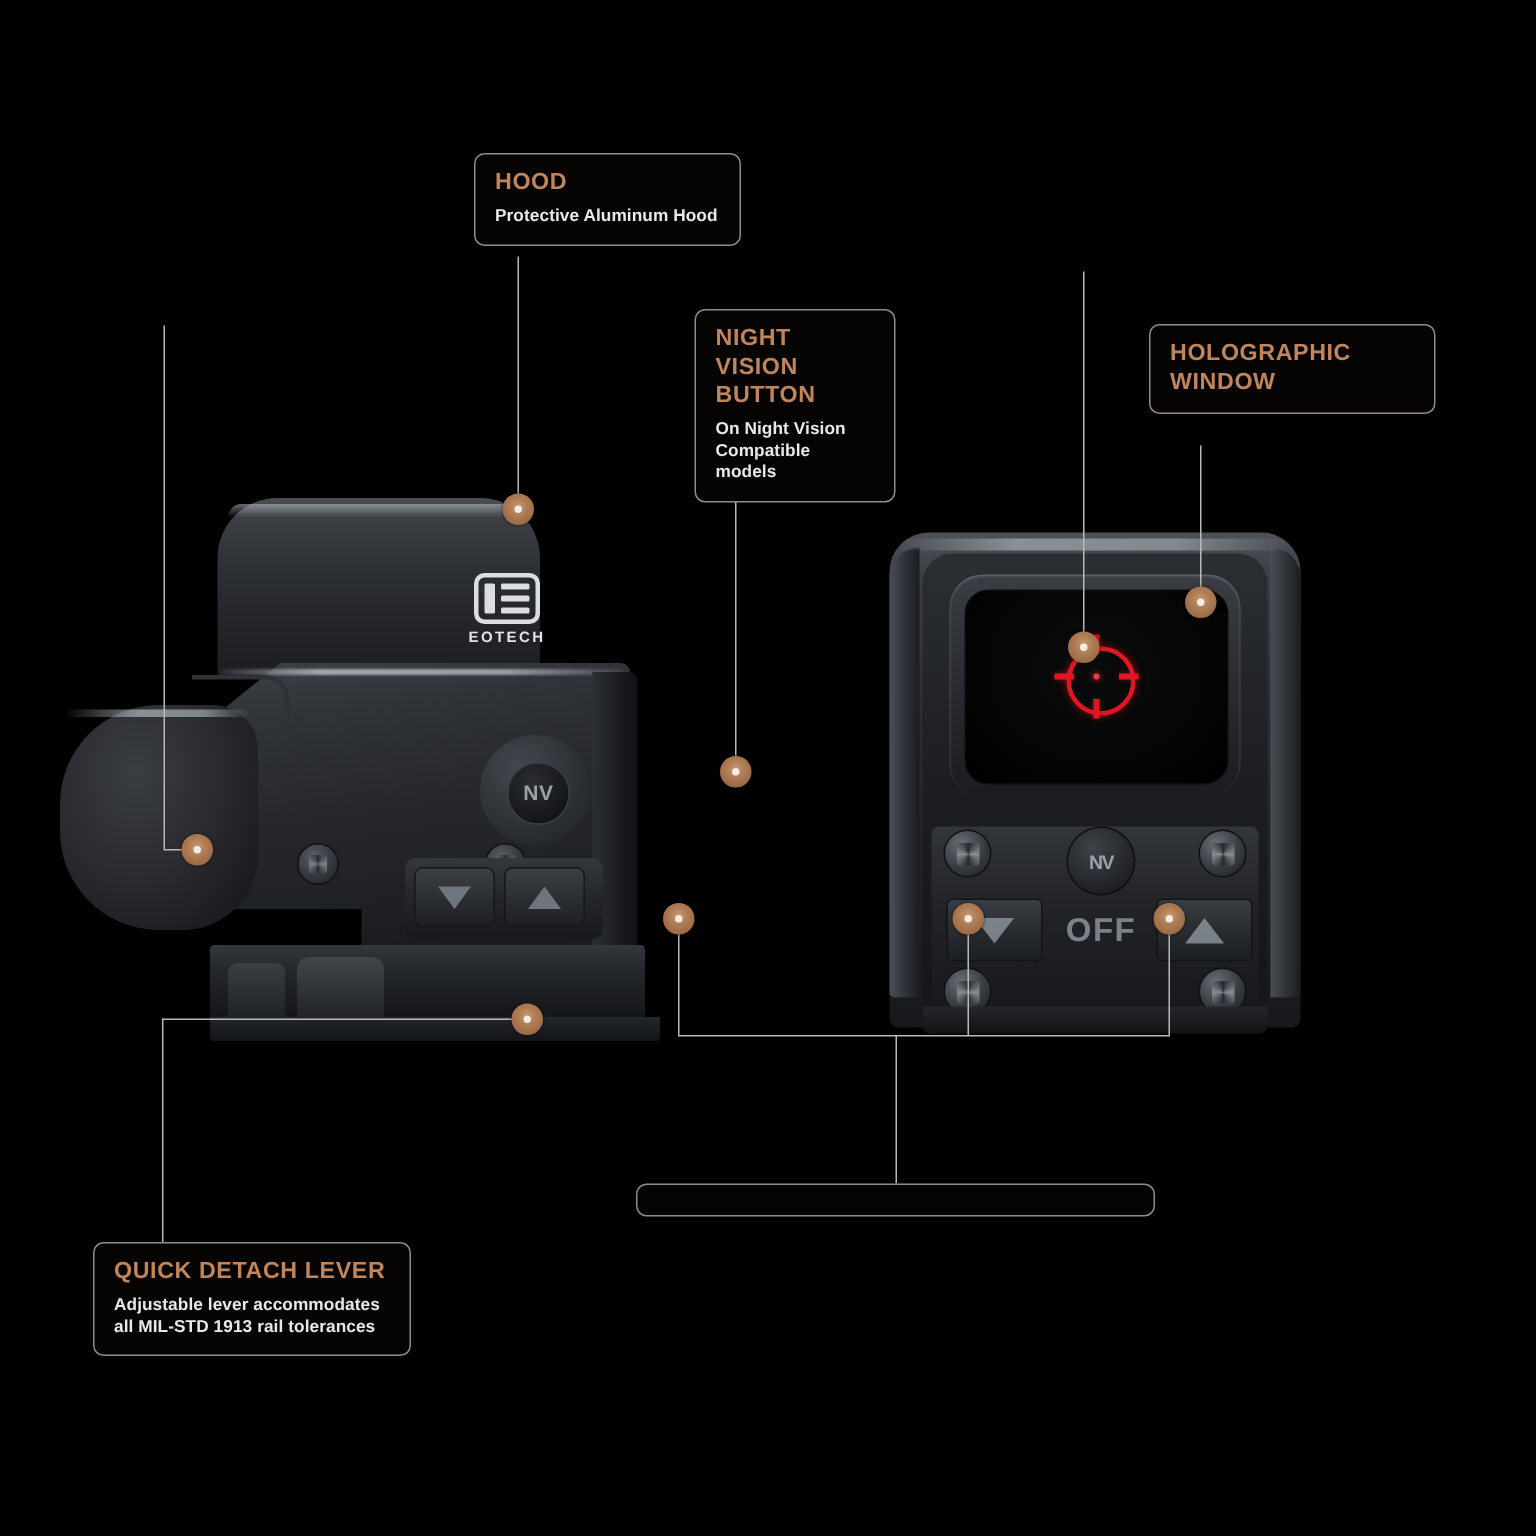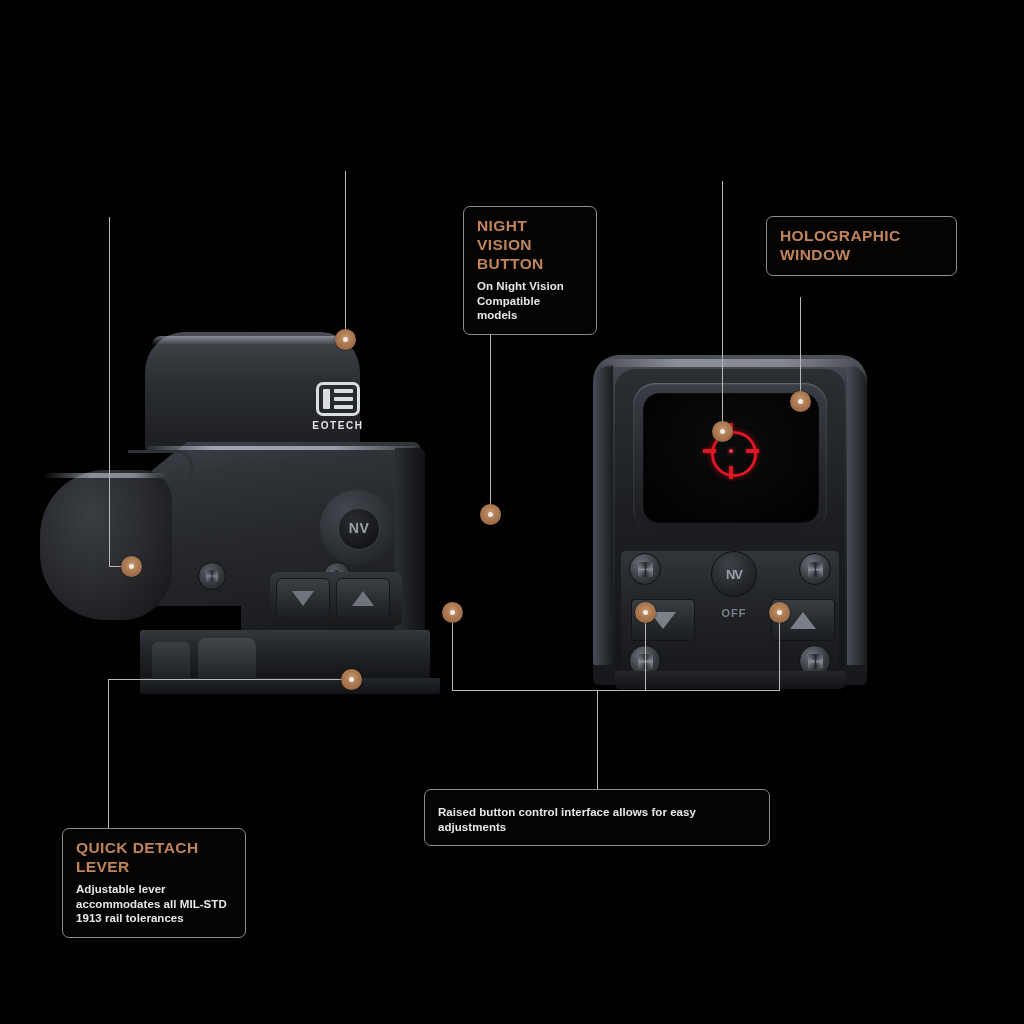--- a/index.html
+++ b/index.html
@@ -152,21 +152,21 @@
   .fv-knob span{color:#9ba1a9;font-size:13px;font-weight:bold;letter-spacing:-1px;}
   .fv-btn{position:absolute;top:244px;width:62px;height:40px;border-radius:4px;
         background:linear-gradient(180deg,#3a3e43,#272a2e 55%,#1c1e21);border:1px solid #121416;
         display:flex;align-items:center;justify-content:center;}
   .fv-btn.l{left:46px;} .fv-btn.r{left:186px;}
   .fv-arrow.dn{border-left:13px solid transparent;border-right:13px solid transparent;
         border-top:17px solid rgba(150,157,166,.75);}
   .fv-arrow.upp{border-left:13px solid transparent;border-right:13px solid transparent;
         border-bottom:17px solid rgba(150,157,166,.75);}
   .fv-off{position:absolute;left:118px;top:252px;width:62px;text-align:center;
-        color:#7b818a;font-size:11px;font-weight:bold;letter-spacing:1px;}
+        color:#7b818a;font-size:22px;font-weight:bold;letter-spacing:1px;}
   .fv-foot{position:absolute;left:30px;top:316px;width:230px;height:18px;
         background:linear-gradient(180deg,#24262a,#121315);border-radius:0 0 5px 5px;}
 </style>
 </head>
 <body>
 
 <div id="stage">
 
   <div id="sideview">
     <div class="hood"></div>
@@ -273,33 +273,36 @@
   <div class="marker" style="left:335px;top:329px;"></div>
   <div class="marker" style="left:480px;top:504px;"></div>
   <div class="marker" style="left:712px;top:421px;"></div>
   <div class="marker" style="left:790px;top:391px;"></div>
   <div class="marker" style="left:442px;top:602px;"></div>
   <div class="marker" style="left:635px;top:602px;"></div>
   <div class="marker" style="left:769px;top:602px;"></div>
   <div class="marker" style="left:341px;top:669px;"></div>
 
 
+  <div class="callout" style="left:316px;top:102px;width:178px;">
+    <div class="title">HOOD</div>
+    <div class="desc">Protective Aluminum Hood</div>
+  </div>
 
   <div class="callout" style="left:463px;top:206px;width:134px;">
     <div class="title">NIGHT VISION BUTTON</div>
     <div class="desc">On Night Vision Compatible models</div>
   </div>
 
 
   <div class="callout" style="left:766px;top:216px;width:191px;">
     <div class="title">HOLOGRAPHIC WINDOW</div>
   </div>
 
   <div class="callout" style="left:424px;top:789px;width:346px;">
-    <div class="desc">Raised button control interface allows for easy adjustments</div>
-  </div>
-
-  <div class="callout" style="left:62px;top:828px;width:184px;">
+  </div>
+
+  <div class="callout" style="left:62px;top:828px;width:212px;">
     <div class="title">QUICK DETACH LEVER</div>
     <div class="desc">Adjustable lever accommodates all MIL-STD 1913 rail tolerances</div>
   </div>
 
 </div>
 
 </body></html>

